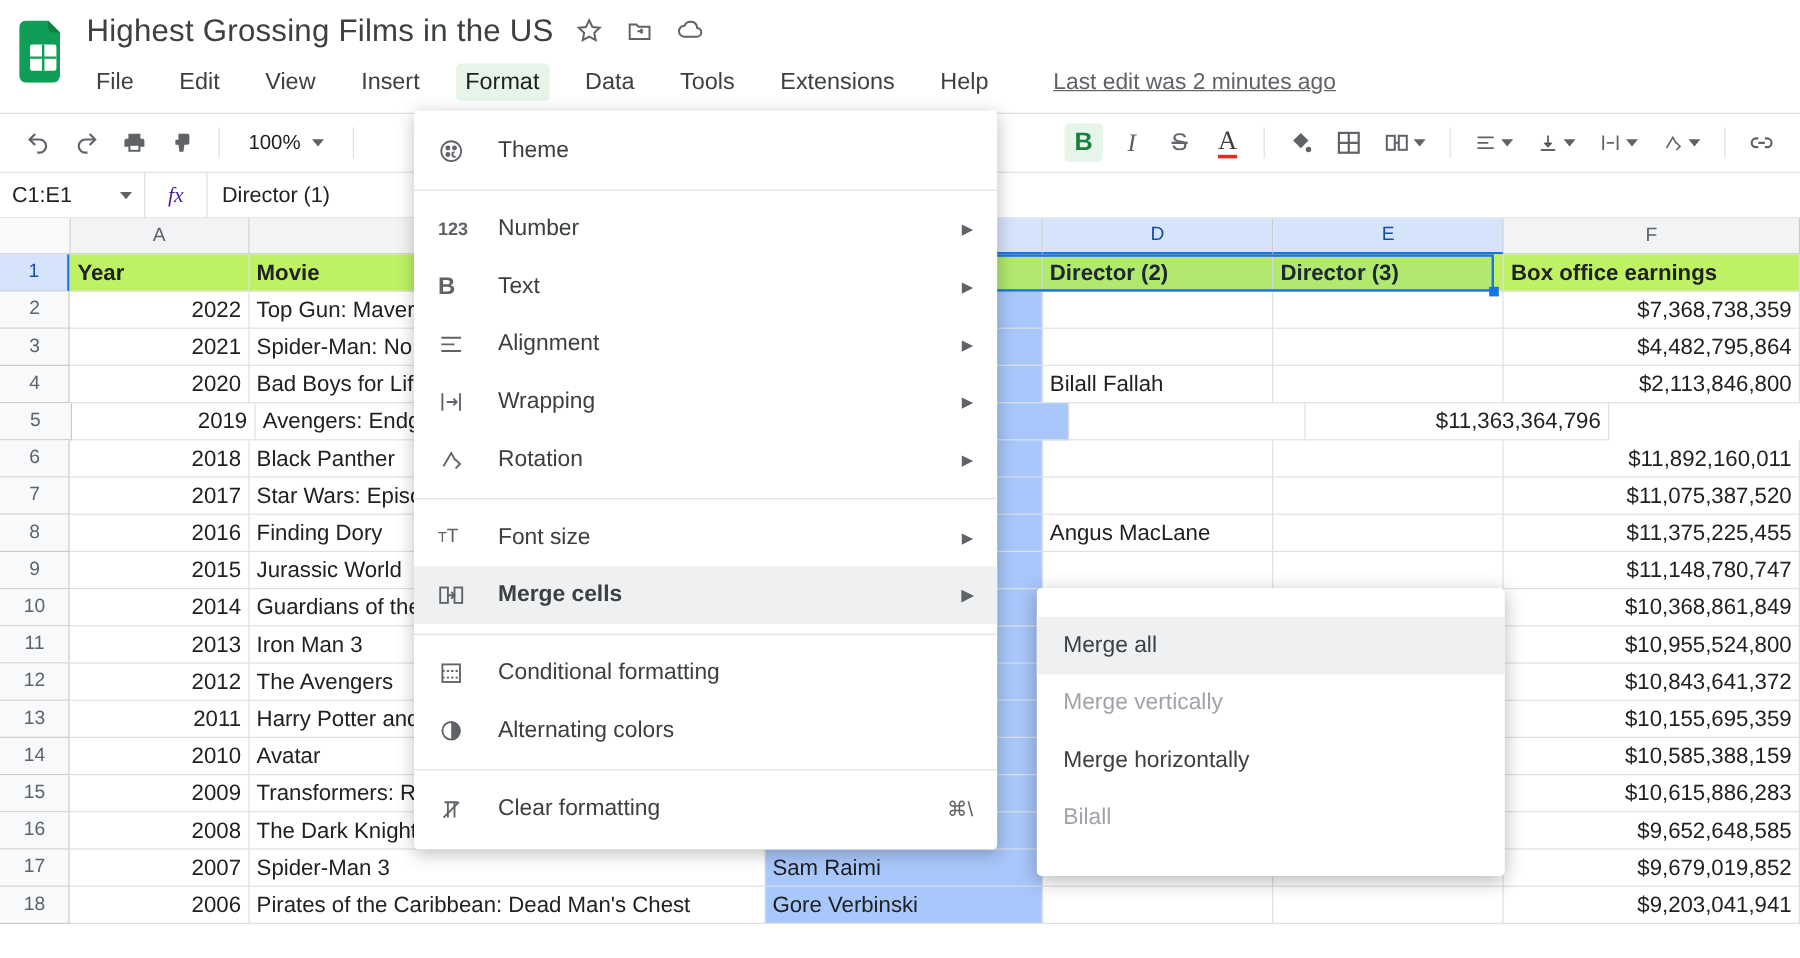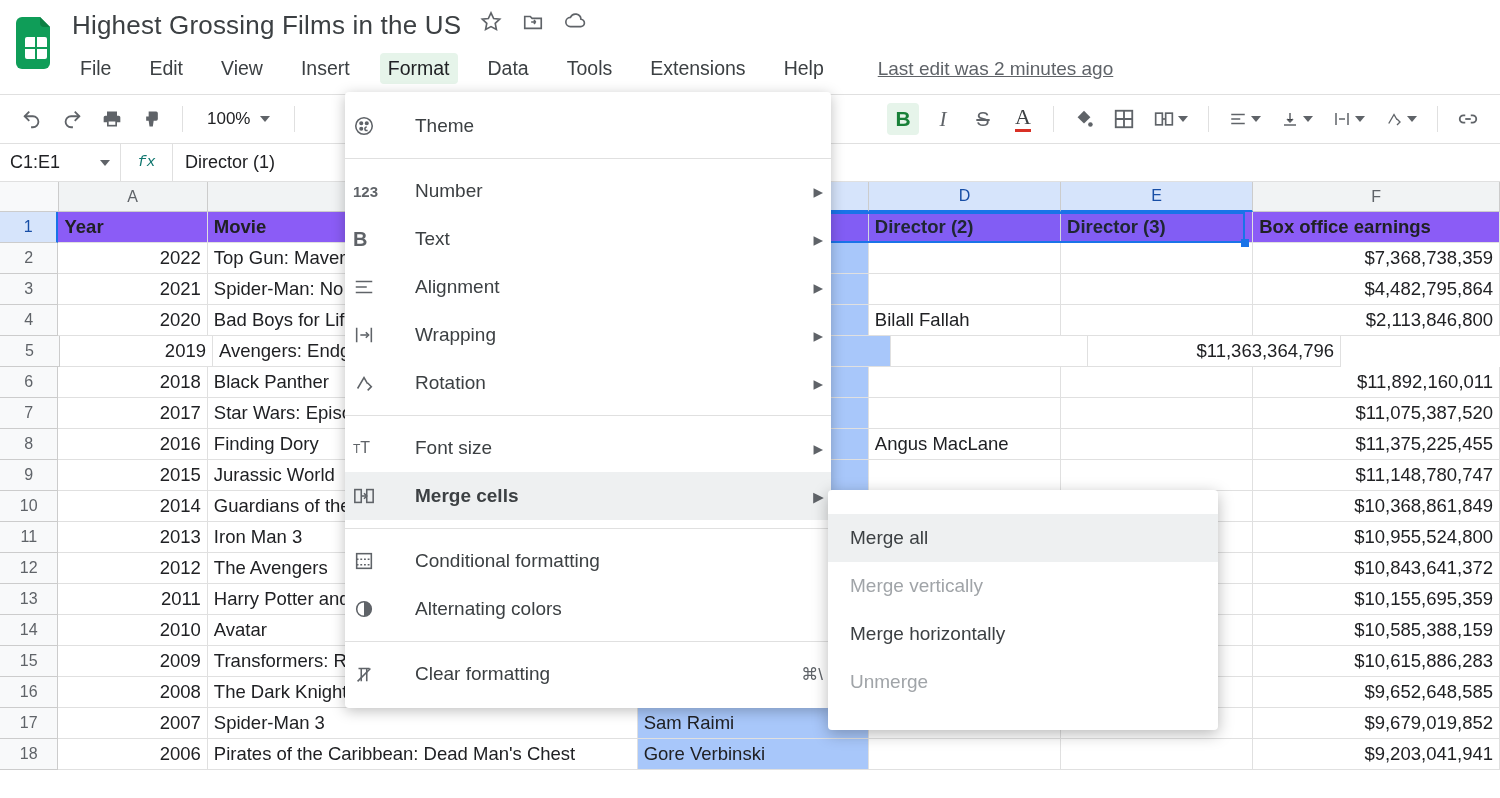--- a/index.html
+++ b/index.html
@@ -3,21 +3,21 @@
 <meta charset="utf-8">
 <style>
 * { box-sizing: border-box; margin: 0; padding: 0; }
 body { font-family: Arial, "Helvetica Neue", sans-serif; font-size: 14px; color: #202124; background: #fff; overflow: hidden; width: 1500px; height: 798px; position: relative; }
 
 
 .header { display: flex; align-items: flex-start; padding: 10px 14px 0 14px; gap: 14px; }
 .logo { width: 44px; height: 58px; display: flex; align-items: center; justify-content: center; margin-top: 4px; }
 .logo svg { width: 40px; height: 52px; }
 .title-block { display: flex; flex-direction: column; gap: 6px; }
-.title-row { display: flex; align-items: flex-start; gap: 18px; }
+.title-row { display: flex; align-items: center; gap: 18px; }
 .doc-title { font-size: 26px; color: #3c4043; font-weight: 400; letter-spacing: 0.2px; }
 .title-icons { display: flex; gap: 18px; color: #5f6368; }
 .title-icons span { display: inline-flex; align-items: center; justify-content: center; width: 24px; height: 24px; }
 
 .menubar { display: flex; align-items: center; gap: 22px; padding: 6px 0 10px 0; }
 .menubar .menu-item { font-size: 19.5px; color: #3c4043; padding: 4px 8px; border-radius: 4px; cursor: pointer; }
 .menubar .menu-item.active { background: #e6f4ea; color: #202124; }
 .last-edit { font-size: 19px; color: #5f6368; text-decoration: underline; margin-left: 24px; cursor: pointer; }
 
 
@@ -25,21 +25,21 @@
 .tool-sep { width: 1px; height: 26px; background: #e0e0e0; margin: 0 6px; }
 .tool-btn { width: 32px; height: 32px; display: inline-flex; align-items: center; justify-content: center; color: #5f6368; border-radius: 4px; cursor: pointer; position: relative; }
 .tool-btn.bold-active { background: #e6f4ea; color: #188038; }
 .tool-btn.wide { width: auto; padding: 0 6px; gap: 4px; }
 .zoom { display: flex; align-items: center; gap: 10px; font-size: 17px; padding: 0 10px; }
 .caret { width: 0; height: 0; border-left: 5px solid transparent; border-right: 5px solid transparent; border-top: 6px solid #5f6368; }
 
 
 .formula-row { display: flex; align-items: center; height: 38px; border-bottom: 1px solid #e0e0e0; }
 .name-box { width: 121px; display: flex; align-items: center; justify-content: space-between; padding: 0 10px 0 10px; font-size: 18px; border-right: 1px solid #e0e0e0; height: 100%; }
-.fx-label { width: 52px; display: flex; align-items: center; justify-content: center; color: #0f766e; font-style: italic; font-size: 15px; border-right: 1px solid #e0e0e0; height: 100%; font-family: Liberation Mono, monospace; }
+.fx-label { width: 52px; display: flex; align-items: center; justify-content: center; color: #4c1d95; font-style: italic; font-size: 18px; border-right: 1px solid #e0e0e0; height: 100%; font-family: Liberation Serif, serif; }
 .formula-text { flex: 1; padding: 0 12px; font-size: 18px; }
 
 
 .grid-wrap { position: relative; }
 .col-headers { display: flex; height: 30px; }
 .corner { width: 60px; border-right: 1px solid #ccc; border-bottom: 1px solid #ccc; background: #f8f9fa; }
 .col-h { border-right: 1px solid #ccc; border-bottom: 1px solid #ccc; background: #f1f3f4; display: flex; align-items: center; justify-content: center; font-size: 16px; color: #5f6368; }
 .col-A { width: 153px; }
 .col-B { width: 441px; }
 .col-C { width: 237px; }
@@ -50,35 +50,35 @@
 
 .rows { }
 .row { display: flex; height: 31px; }
 .row-h { width: 60px; border-right: 1px solid #ccc; border-bottom: 1px solid #ccc; background: #f8f9fa; display: flex; align-items: center; justify-content: center; font-size: 16px; color: #5f6368; }
 .row-h.sel { background: #d6e4fb; color: #174ea6; border-right: 2px solid #1a73e8; }
 .cell { border-right: 1px solid #e0e0e0; border-bottom: 1px solid #e0e0e0; display: flex; align-items: center; padding: 0 6px; font-size: 18.5px; overflow: hidden; white-space: nowrap; }
 .cell.rt { justify-content: flex-end; }
 .cell.bold { font-weight: 700; }
 .cell.selblue { background: #a8c7fa; }
 
-.row.headerrow .cell { font-weight: 700; background: #8b5cf6; }
+.row.headerrow .cell { font-weight: 700; background: #bef264; }
 .sel-band { position: absolute; border: 2px solid #1a73e8; background: rgba(26,115,232,0.08); pointer-events: none; }
 .sel-handle { position: absolute; width: 8px; height: 8px; background: #1a73e8; pointer-events: none; }
 
 
 .format-menu { position: absolute; left: 345px; top: 92px; width: 486px; background: #fff; border-radius: 4px; box-shadow: 0 3px 14px rgba(0,0,0,0.25); padding: 10px 0; z-index: 10; }
-.fm-item { display: flex; align-items: center; height: 48px; padding: 0 8px; font-size: 19px; color: #3c4043; gap: 36px; cursor: pointer; position: relative; }
+.fm-item { display: flex; align-items: center; height: 48px; padding: 0 20px; font-size: 19px; color: #3c4043; gap: 24px; cursor: pointer; position: relative; }
 .fm-item:hover, .fm-item.hovered { background: #eef0f1; font-weight: bold; }
 .fm-icon { width: 26px; height: 26px; display: inline-flex; align-items: center; justify-content: flex-start; color: #5f6368; }
 .fm-sub { margin-left: auto; color: #5f6368; }
 .fm-divider { height: 1px; background: #e0e0e0; margin: 8px 0; }
 .fm-shortcut { margin-left: auto; color: #5f6368; font-size: 17px; }
 
 
-.merge-sub { position: absolute; left: 828px; top: 490px; width: 390px; background: #fff; border-radius: 4px; box-shadow: 0 4px 16px rgba(0,0,0,0.28); padding: 24px 0; z-index: 12; }
+.merge-sub { position: absolute; left: 864px; top: 490px; width: 390px; background: #fff; border-radius: 4px; box-shadow: 0 4px 16px rgba(0,0,0,0.28); padding: 24px 0; z-index: 12; }
 .ms-item { display: flex; align-items: center; height: 48px; padding: 0 22px; font-size: 19px; color: #3c4043; cursor: pointer; }
 .ms-item.hovered { background: #eef0f1; }
 .ms-item.disabled { color: #a0a4a8; cursor: default; }
 
 
 svg { display: block; }
 .underline-red { border-bottom: 3px solid #d93025; display: inline-block; line-height: 1; padding-bottom: 1px; font-family: "Times New Roman", serif; font-size: 22px; color: #3c4043; }
 
 </style>
 </head>
@@ -523,14 +523,14 @@
       </span>
       <span>Clear formatting</span>
       <span class="fm-shortcut">⌘\</span>
     </div>
   </div>
 
 <div class="merge-sub" id="mergeSub">
     <div class="ms-item hovered">Merge all</div>
     <div class="ms-item disabled">Merge vertically</div>
     <div class="ms-item">Merge horizontally</div>
-    <div class="ms-item disabled">Unmerge</div>
+    <div class="ms-item disabled">Bilall</div>
   </div>
 
 </body></html>

